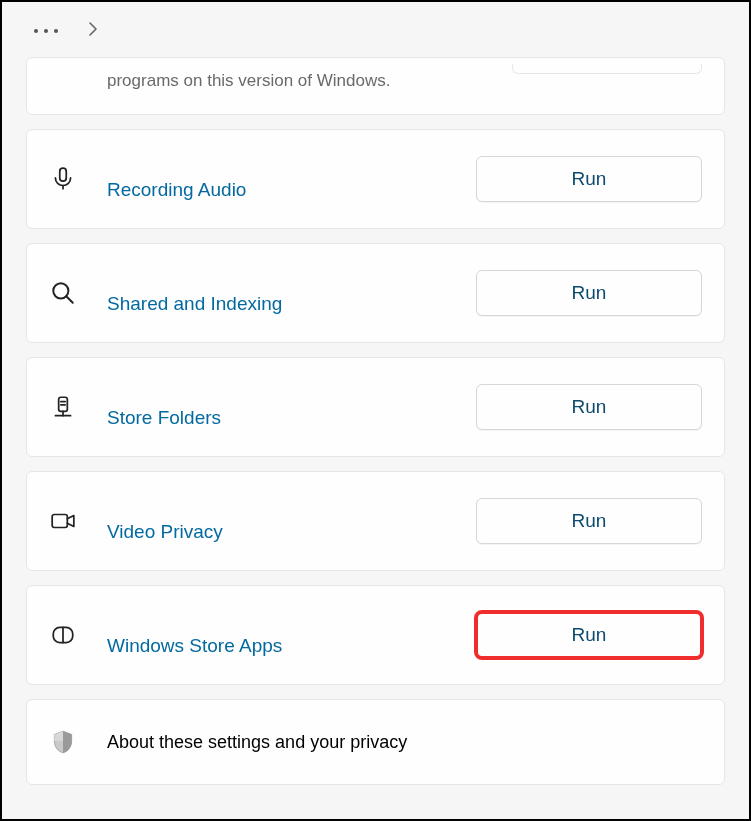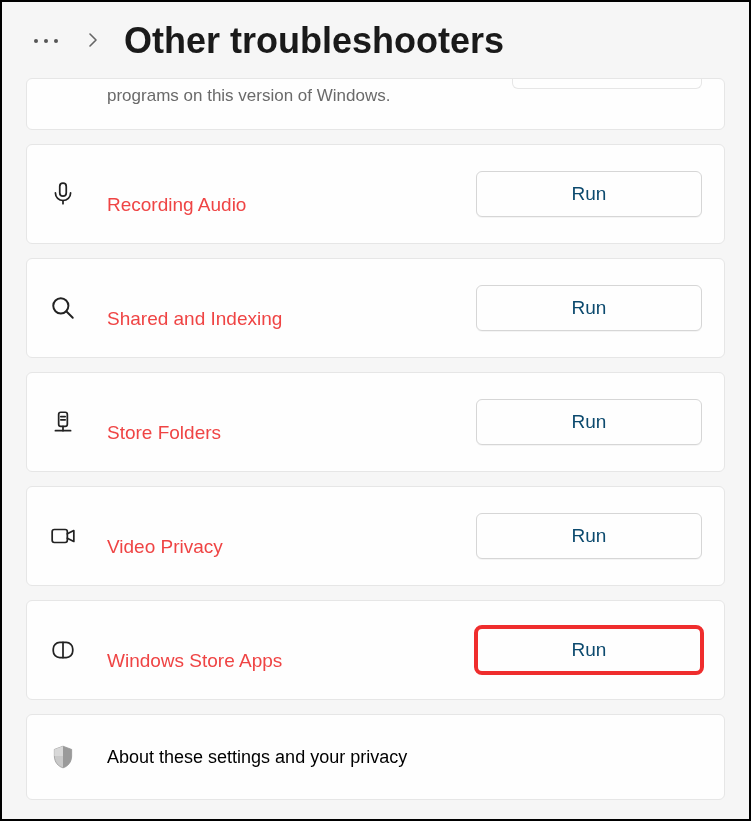--- a/index.html
+++ b/index.html
@@ -57,42 +57,42 @@
     background: #fefefe;
     border: 1px solid #e6e6e6;
     border-radius: 6px;
     display: flex;
     align-items: center;
     padding: 22px 22px;
     gap: 30px;
     min-height: 100px;
   }
   .card.partial {
-    padding-top: 6px;
+    padding-top: 12px;
     min-height: 48px;
     align-items: flex-start;
   }
   .card.partial .icon-slot { width:28px; }
   .card .icon-slot {
     width: 28px;
     display: flex;
     justify-content: center;
     color: #222;
     flex-shrink: 0;
   }
   .icon-slot svg { width: 26px; height: 26px; }
   .text-col {
     flex: 1;
     display: flex;
     flex-direction: column;
     gap: 2px;
   }
   .item-title {
     font-size: 19px;
-    color: #ef4444;
+    color: #0369a1;
     font-weight: 400;
     margin-top: 22px;
   }
   .item-sub {
     font-size: 17px;
     color: #6a6a6a;
     font-weight: 400;
     line-height: 1.3;
   }
   .run-btn {
@@ -139,21 +139,20 @@
     <div class="dots">
       <span></span>
         <span></span>
         <span></span>
     </div>
     <div class="chevron">
       <svg width="14" height="14" viewBox="0 0 14 14">
           <path d="M4 1 L10 7 L4 13" stroke="#666" stroke-width="1.6" fill="none" stroke-linecap="round" stroke-linejoin="round"></path>
         </svg>
     </div>
-    <div class="title">Other troubleshooters</div>
   </div>
 
   <div class="list">
 
     <div class="card partial">
       <div class="icon-slot"></div>
       <div class="text-col">
         <div class="item-sub">programs on this version of Windows.</div>
       </div>
       <div class="run-btn-ghost"></div>

